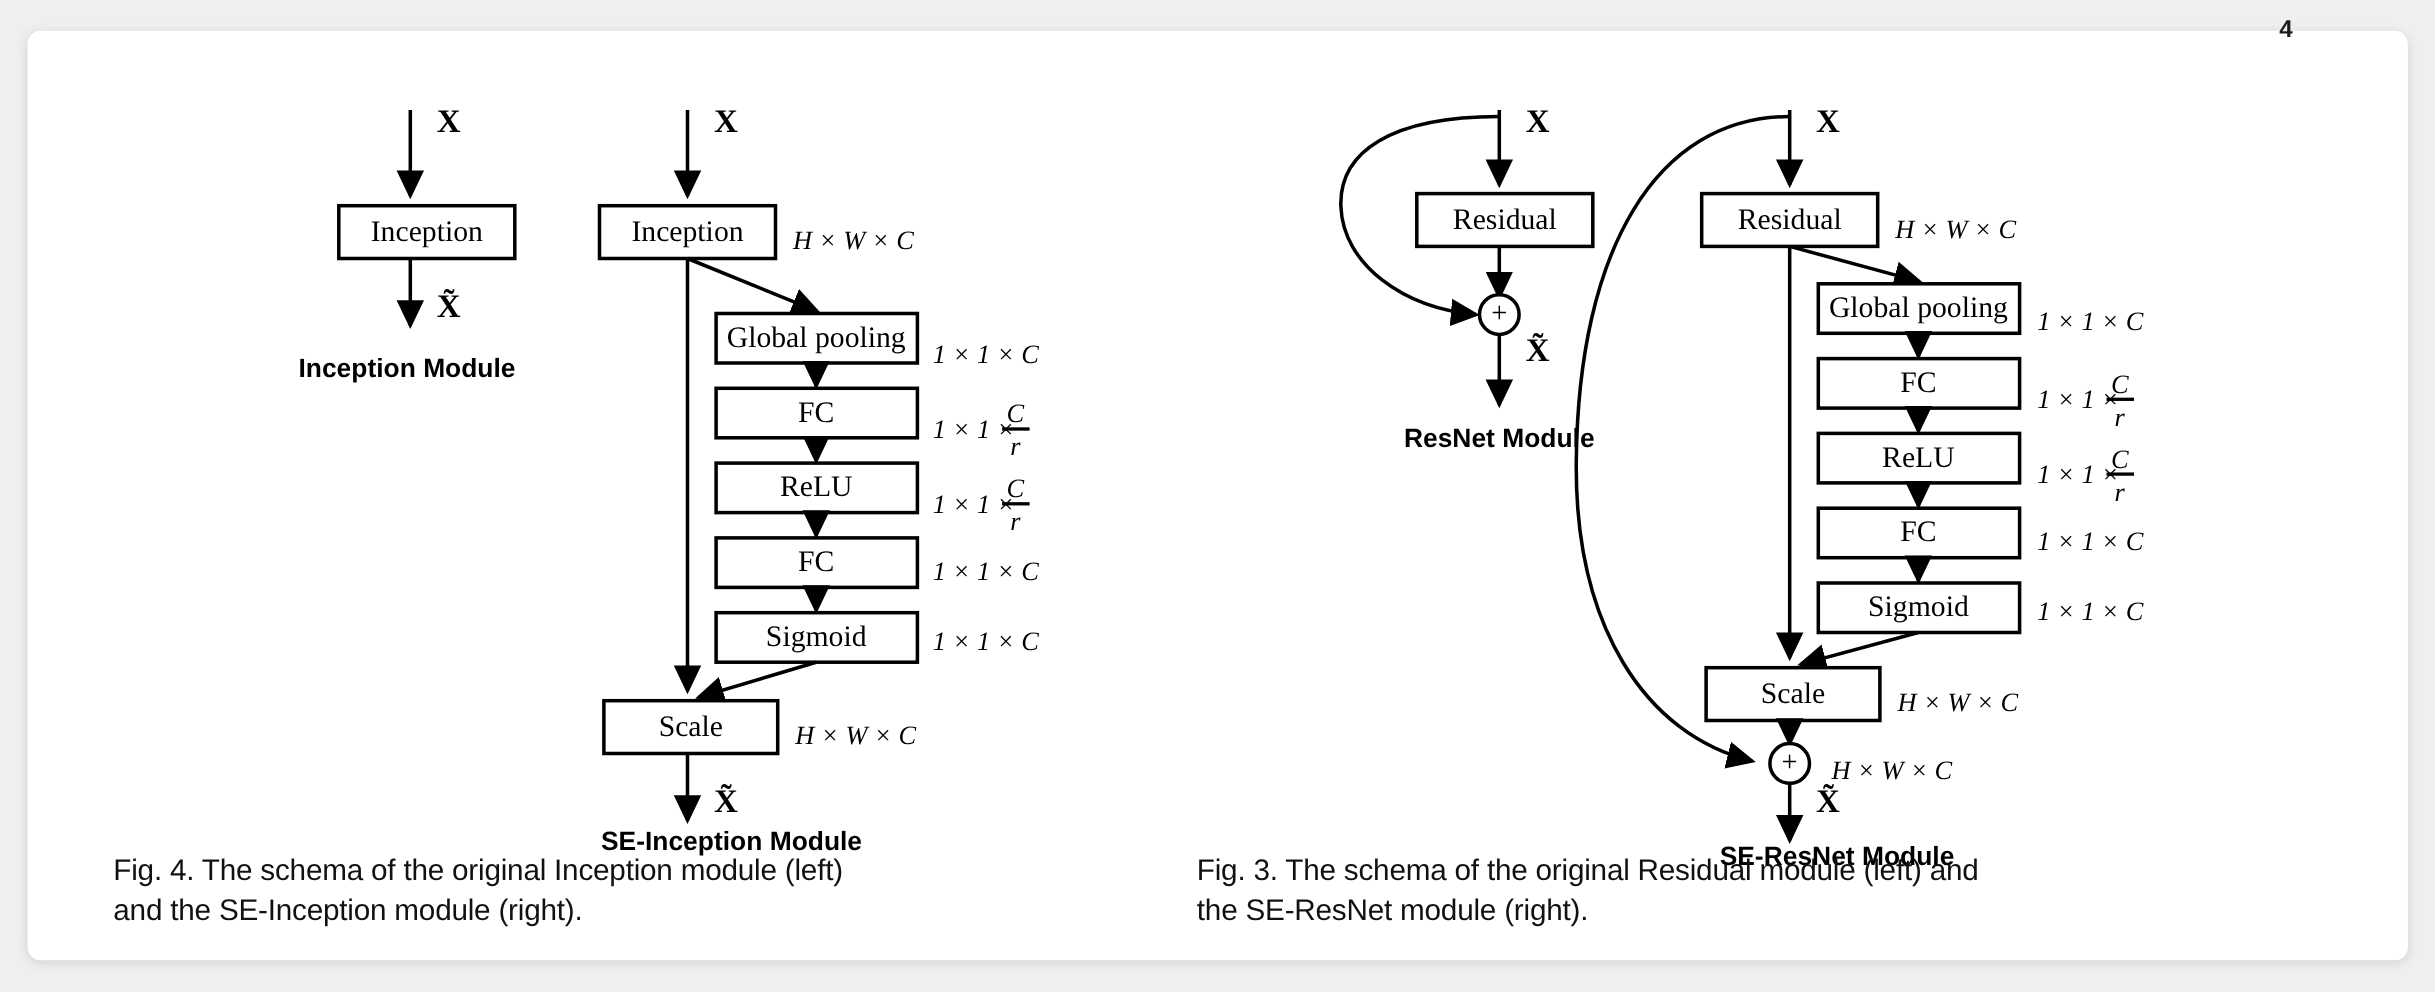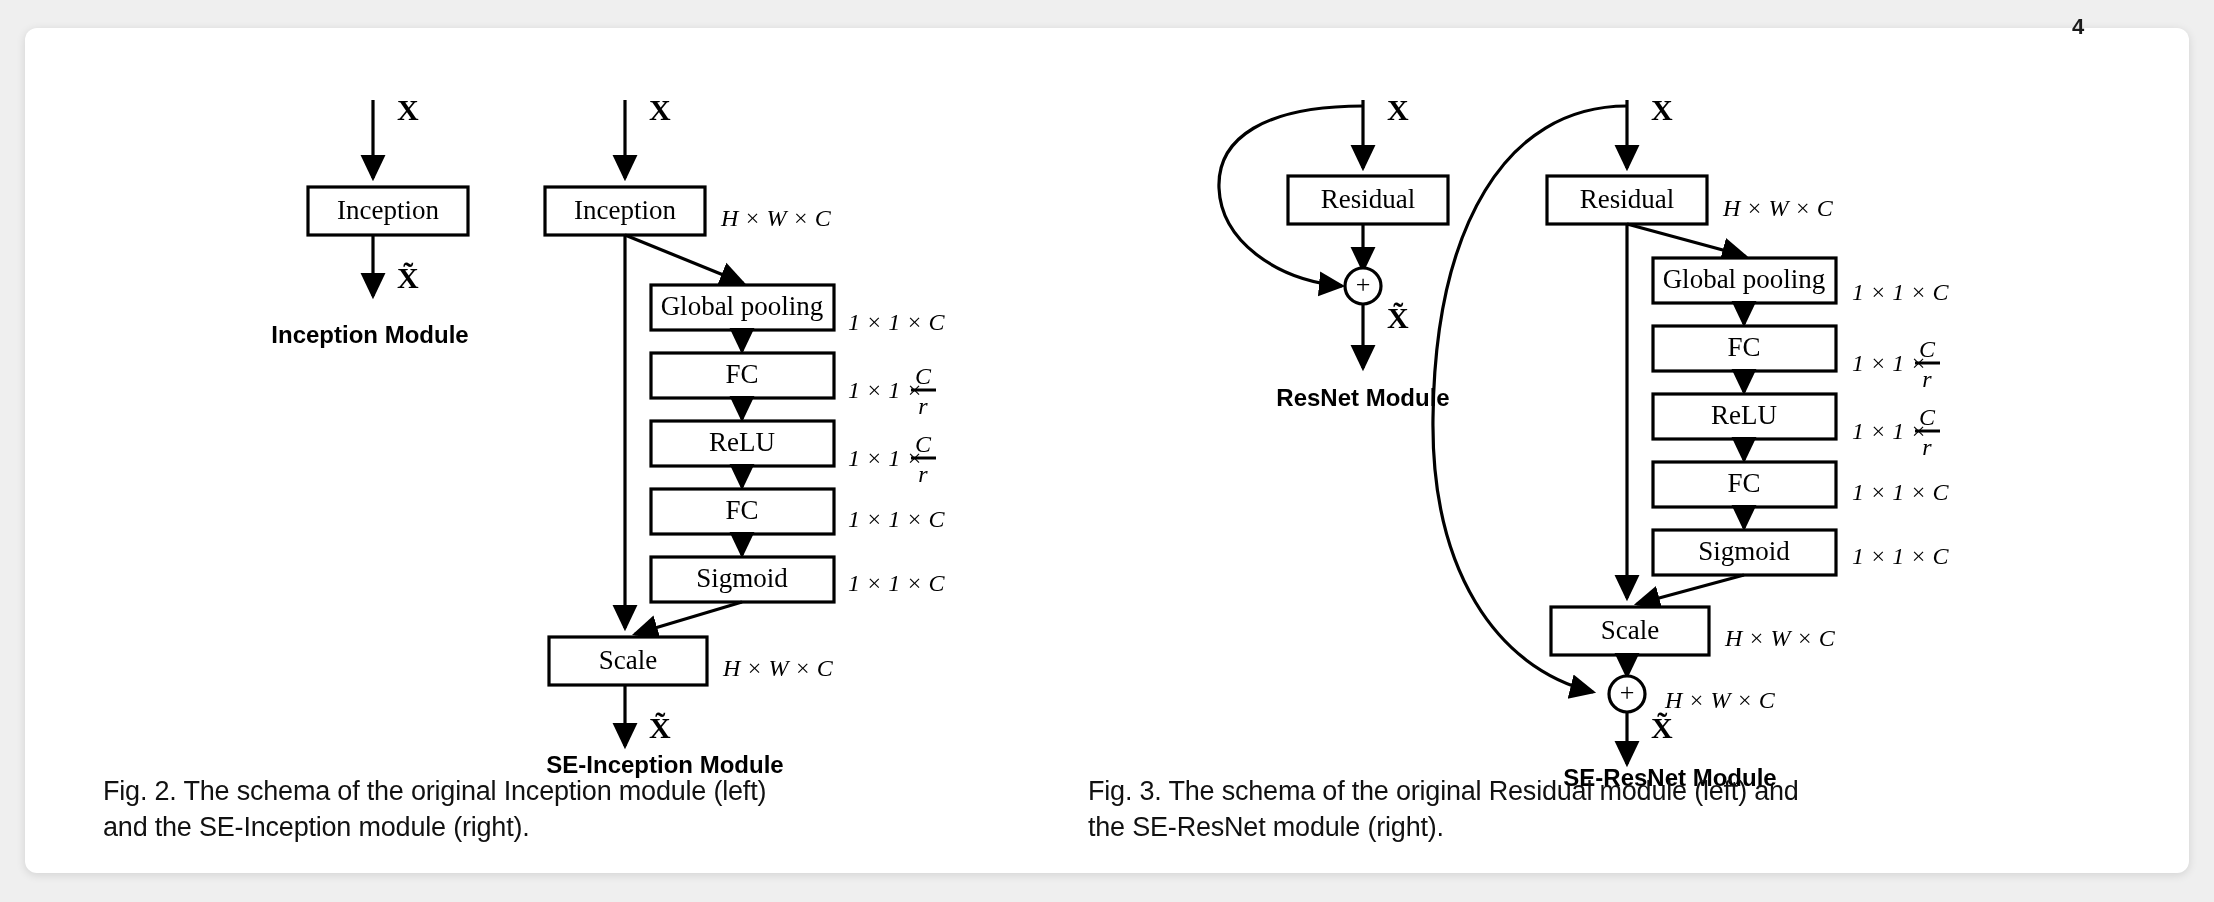--- a/index.html
+++ b/index.html
@@ -251,18 +251,18 @@
       <text class="boxlabel" x="1602" y="667" style="font-size:26px;">+</text>
       <text class="dim" x="1640" y="680">H × W × C</text>
 
       <line class="ln" x1="1602" y1="684" x2="1602" y2="736" marker-end="url(#ah)"></line>
       <text class="bigX" x="1626" y="710">X̃</text>
 
       <text class="modlabel" x="1645" y="758">SE-ResNet Module</text>
     </g>
   </svg>
 
-  <div class="caption" id="caption-fig2">Fig. 2. The schema of the original Inception module (left) and the SE-Inception module (right).</div>
+  <div class="caption" id="caption-fig2">Fig. 4. The schema of the original Inception module (left) and the SE-Inception module (right).</div>
 
   <div class="caption" id="caption-fig3">Fig. 3. The schema of the original Residual module (left) and the SE-ResNet module (right).</div>
 
 
 </div>
 
 </body></html>

